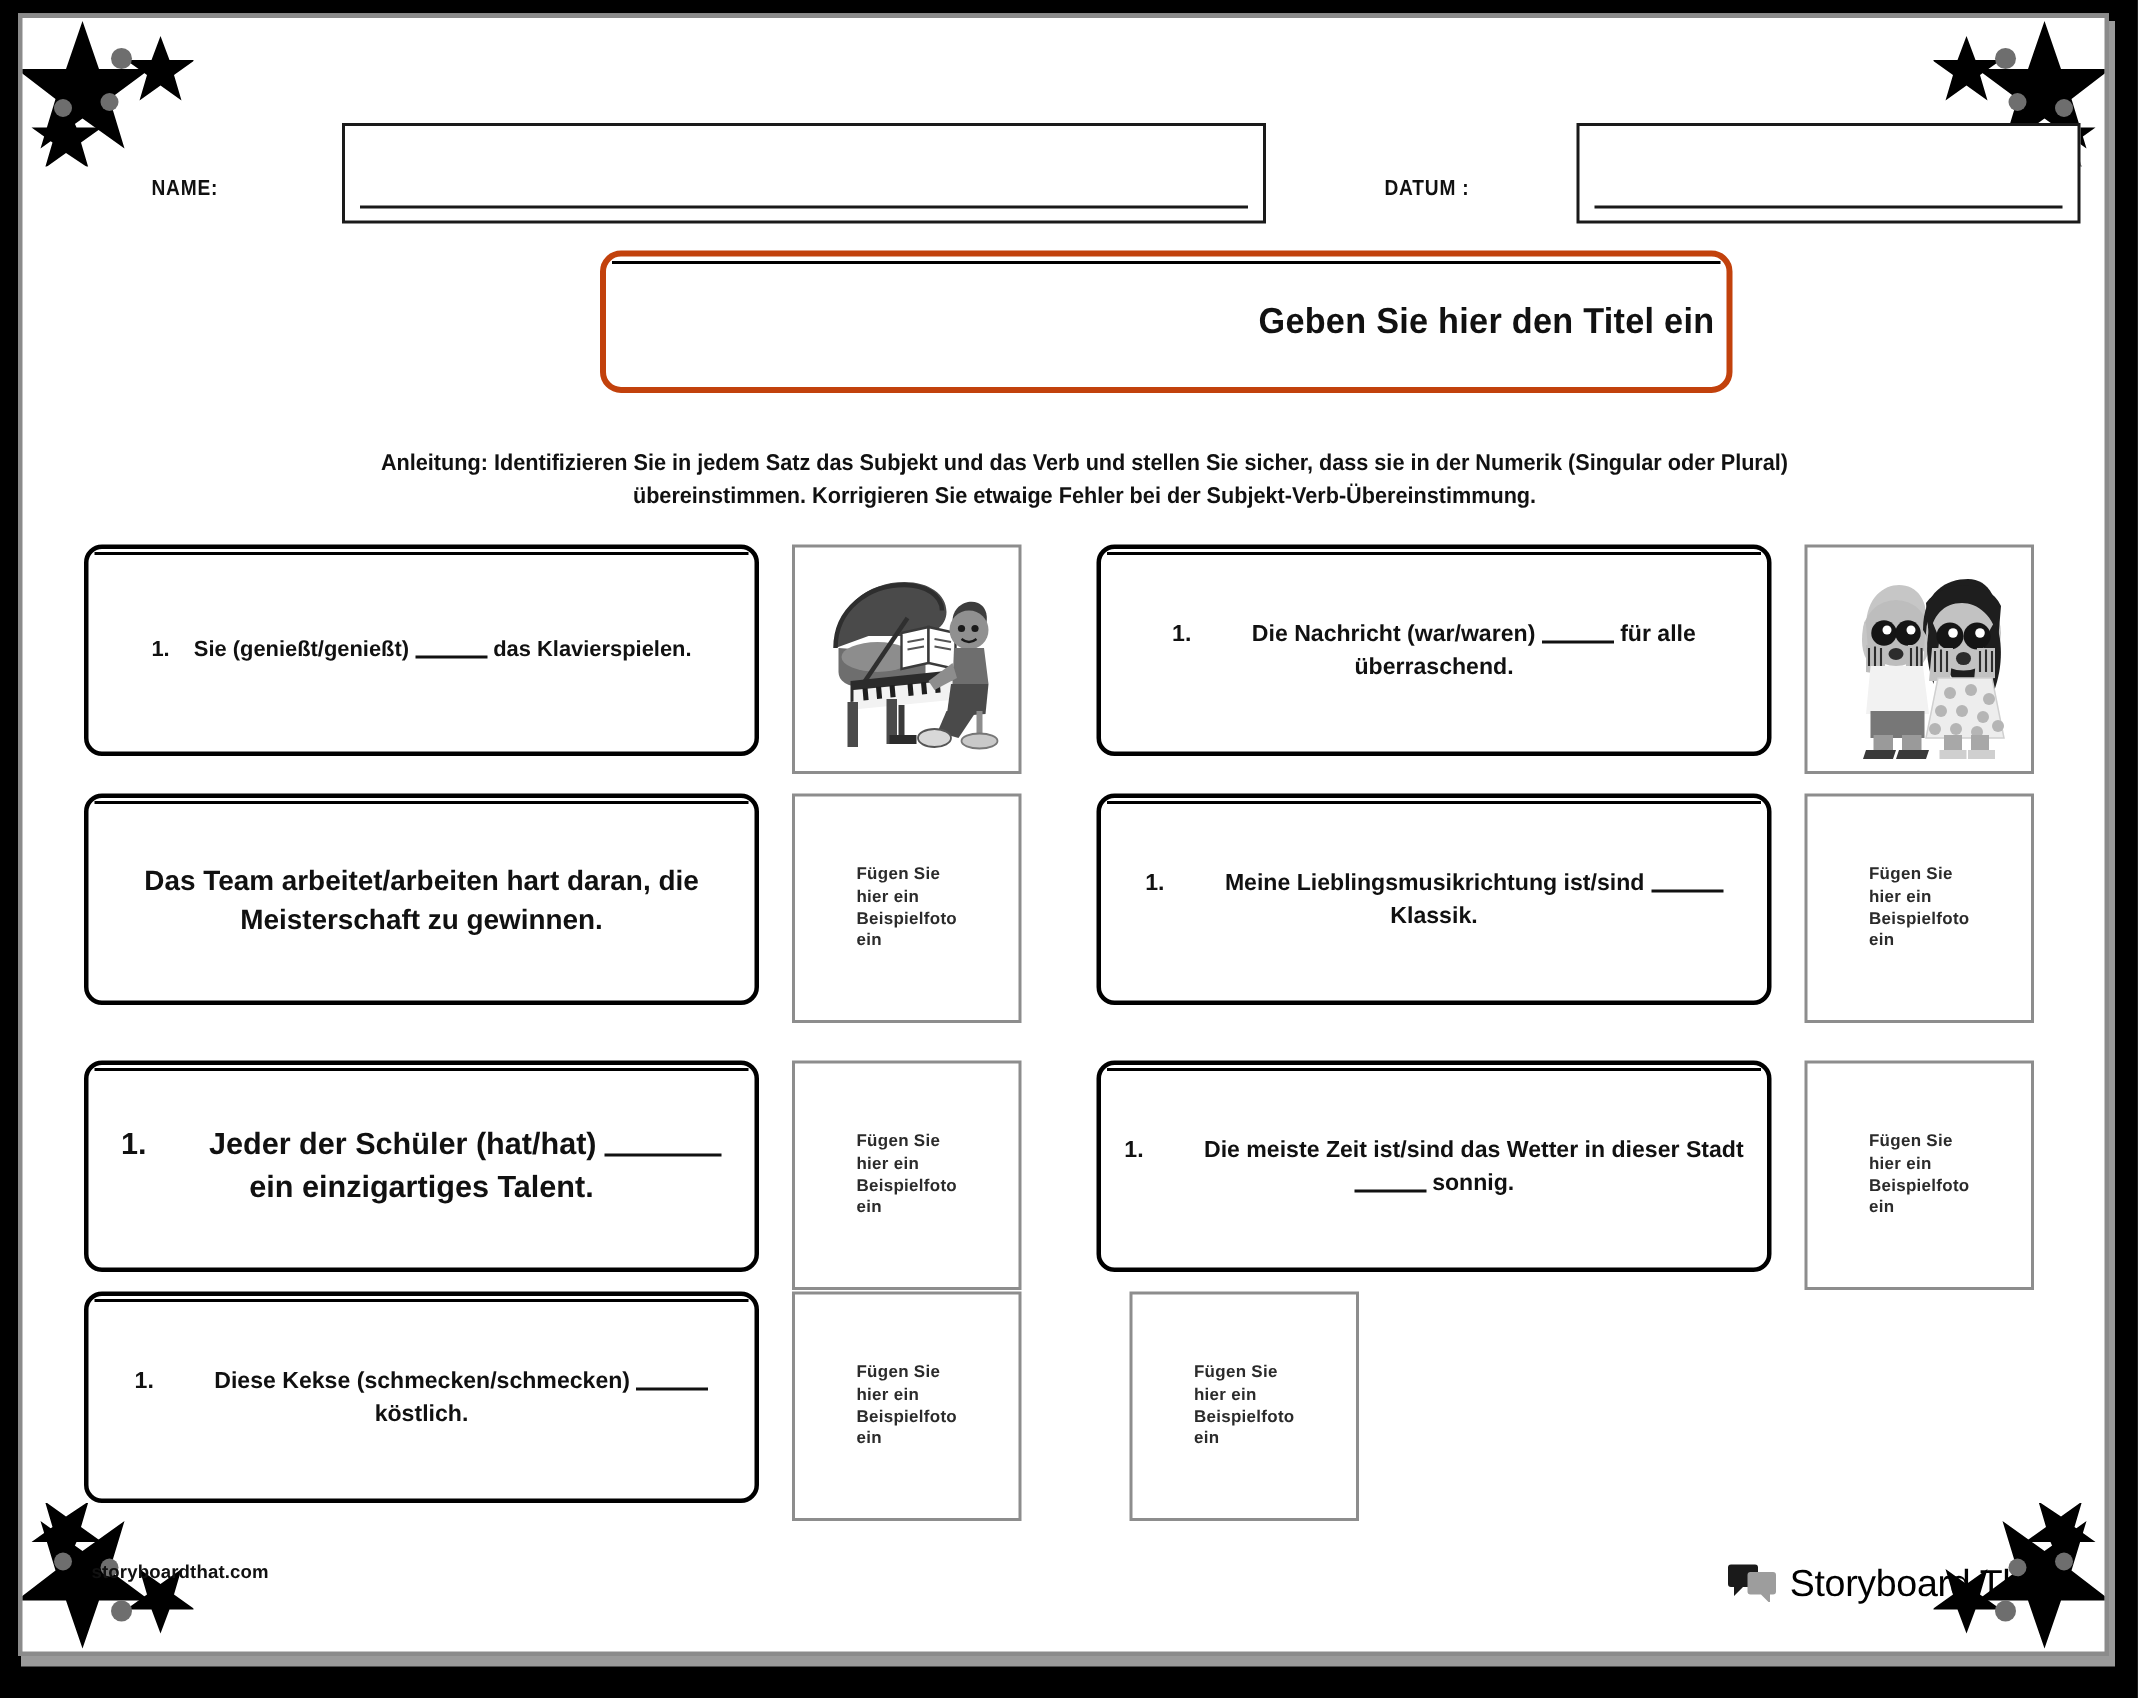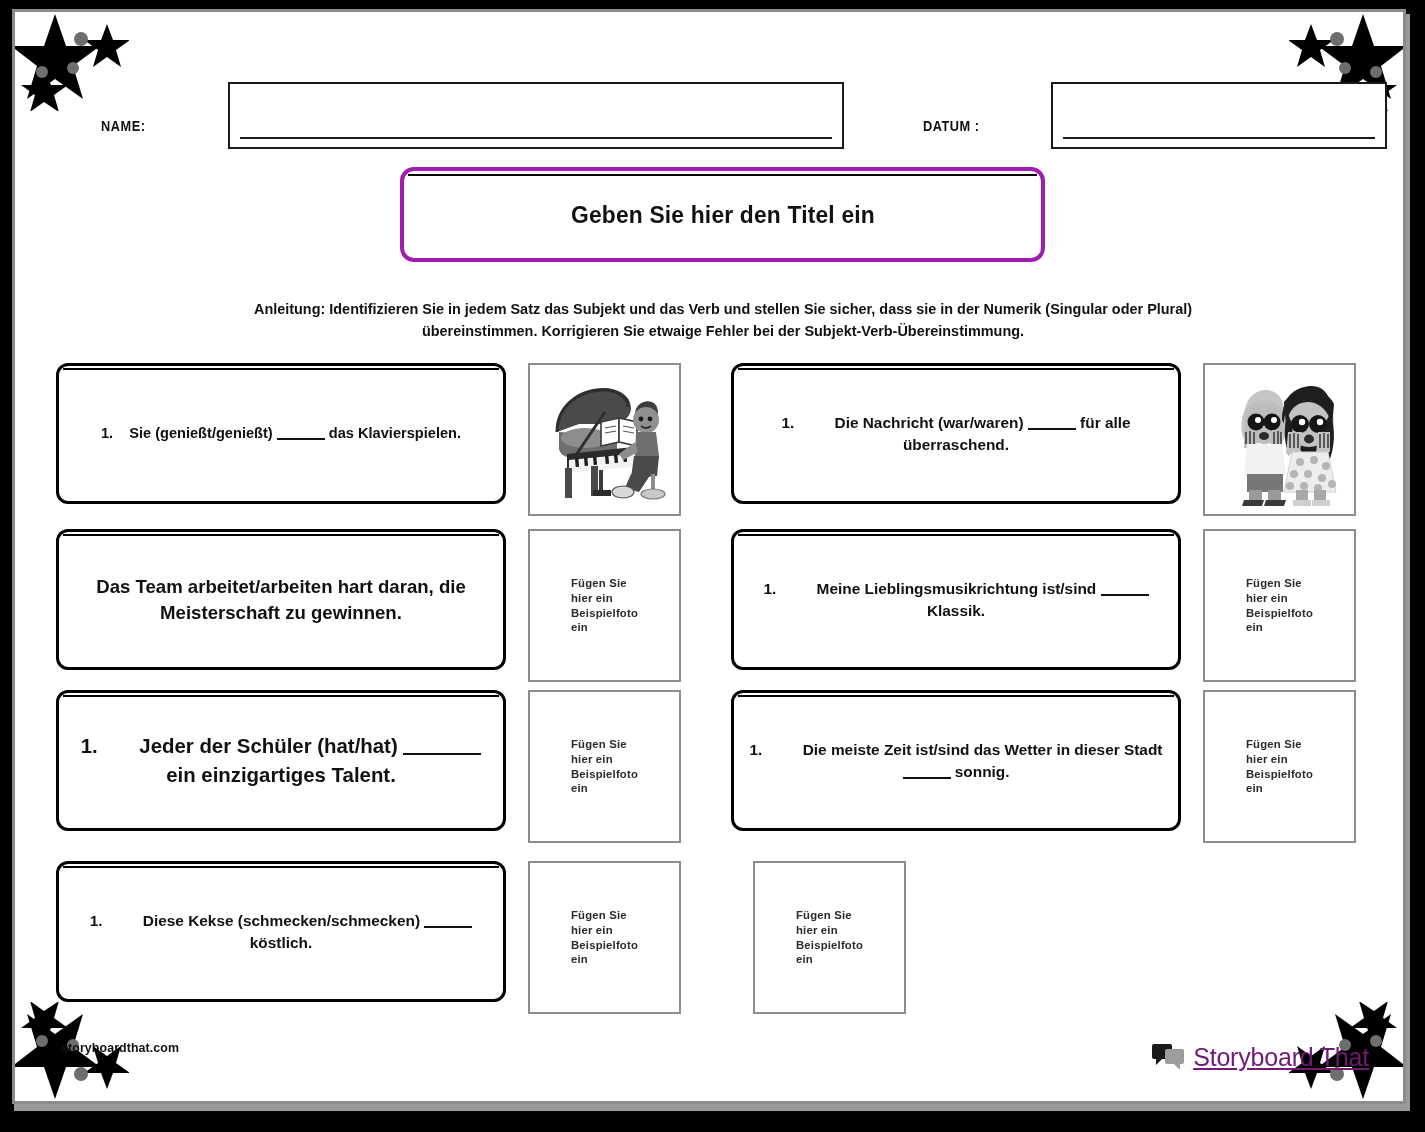--- a/index.html
+++ b/index.html
@@ -74,27 +74,27 @@
     height: 2px;
     background: #1a1a1a;
   }
   .field-name { left: 213px; top: 8px; width: 616px; height: 67px; }
   .field-date { left: 1036px; top: 8px; width: 336px; height: 67px; }
 
   
   .title-box {
     position: absolute;
     left: 385px; top: 155px;
-    width: 645px; height: 95px;
-    border: 4px solid #a21caf;
+    width: 755px; height: 95px;
+    border: 4px solid #c2410c;
     border-radius: 14px;
     background: #fff;
     display: flex;
     align-items: center;
-    justify-content: center;
+    justify-content: flex-end;
   }
   .title-box::after {
     content: "";
     position: absolute;
     left: 4px; top: 3px; right: 4px;
     height: 2px;
     background: #000;
   }
   .title-text {
     font-size: 24px;
@@ -136,21 +136,21 @@
   .row {
     position: absolute;
     left: 0;
     width: 640px;
     display: flex;
     align-items: flex-start;
     gap: 0;
   }
   .r1 { top: 0px; }
   .r2 { top: 166px; }
-  .r3 { top: 327px; }
+  .r3 { top: 344px; }
   .r4 { top: 498px; }
 
   .qbox {
     width: 450px;
     height: 141px;
     border: 3px solid #000;
     border-radius: 12px;
     background: #fff;
     position: relative;
     display: flex;
@@ -223,24 +223,23 @@
   }
   .footer-logo {
     position: absolute;
     right: 34px; bottom: 28px;
     display: flex;
     align-items: center;
     gap: 7px;
   }
   .footer-logo .logo-text {
     font-size: 25px;
-    color: #701a75;
+    color: #000000;
     letter-spacing: -0.2px;
     font-family: "Liberation Sans", sans-serif;
-    text-decoration: underline;
   }
 </style>
 </head>
 <body>
 
 <div class="page-outer">
   <div class="page-shadow"></div>
 
   <div class="page">
 

